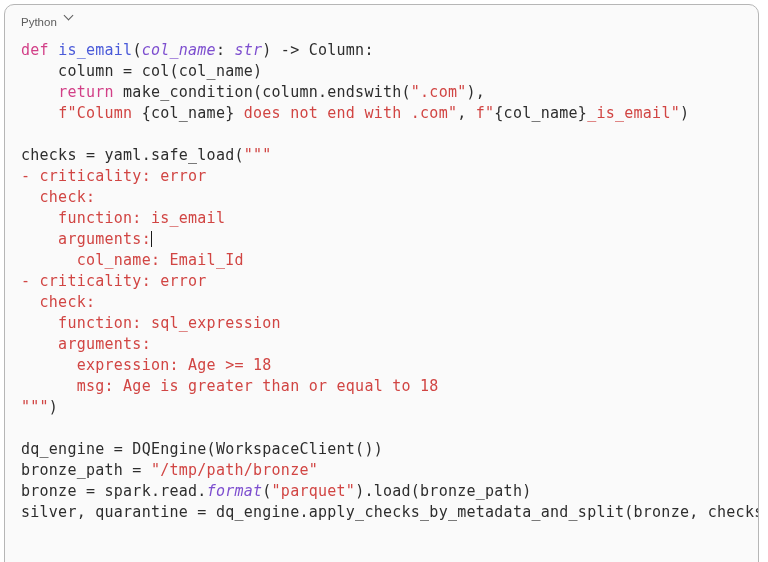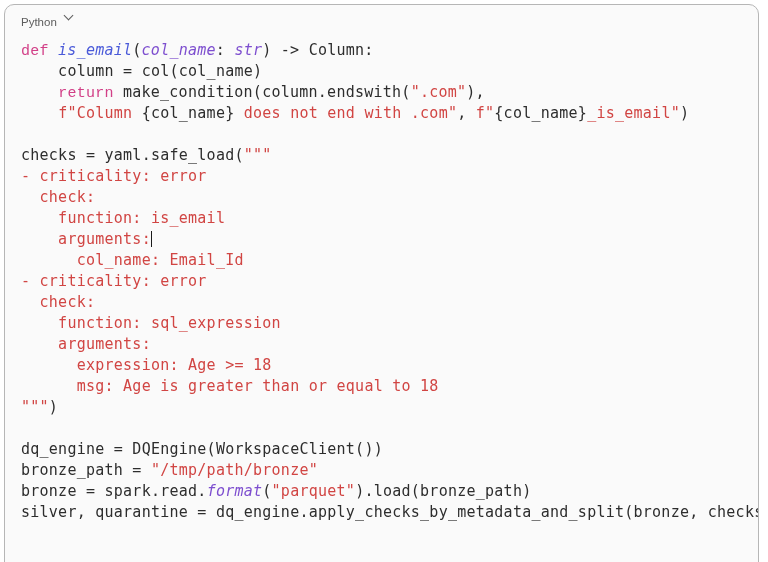--- a/index.html
+++ b/index.html
@@ -55,22 +55,22 @@
     font-family: "DejaVu Sans Mono", monospace;
     font-size: 15px;
     line-height: 21px;
     letter-spacing: 0.25px;
     color: var(--tok-text, #2d2d2d);
     white-space: pre;
     cursor: text;
   }
   .code-line { height: 21px; }
   .tok-text     { color: var(--tok-text, #2d2d2d); }
-  .tok-keyword  { color: var(--tok-keyword, #d23f87); font-family: Liberation Mono, monospace; }
-  .tok-funcname { color: var(--tok-funcname, #4a5ad9); font-style: italic; }
+  .tok-keyword  { color: var(--tok-keyword, #d23f87); }
+  .tok-funcname { color: var(--tok-funcname, #4a5ad9); }
   .tok-builtin  { color: var(--tok-builtin, #7d4ecf); font-style: italic; }
   .tok-string   { color: var(--tok-string, #d14543); }
   .caret {
     display: inline-block;
     width: 1.5px;
     height: 16px;
     background: #1a1a1a;
     vertical-align: -3px;
   }
 </style>

